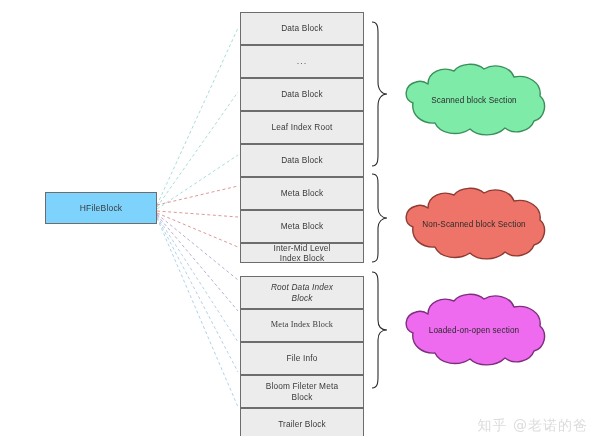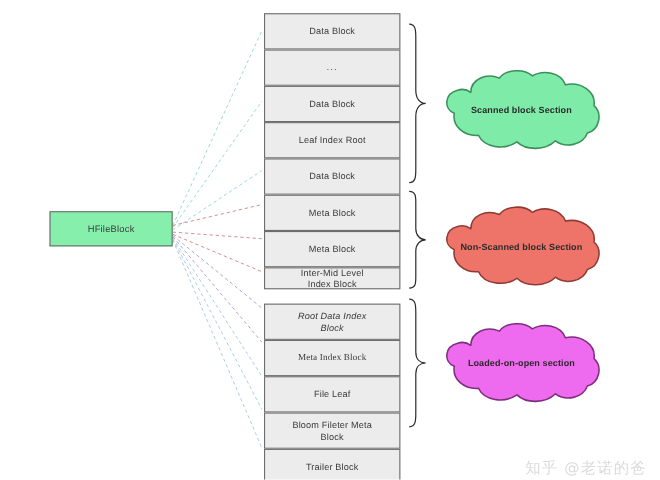--- a/index.html
+++ b/index.html
@@ -11,21 +11,21 @@
   }
   #stage{position:absolute;left:0;top:0;width:600px;height:436px;}
 
   
   #wires{position:absolute;left:0;top:0;width:600px;height:436px;pointer-events:none;}
 
   
   .srcbox{
     position:absolute;
     left:45px;top:192px;width:112px;height:32px;
-    background:#86efac;
+    background:#7dd3fc;
     border:1.6px solid #6d6d6d;
     display:flex;align-items:center;justify-content:center;
     box-sizing:border-box;
   }
   .srcbox span{font-size:8.5px;color:#3a3a3a;letter-spacing:.2px;}
 
   
   #stack{position:absolute;left:240px;top:12px;width:124px;}
   .blk{
     position:absolute;left:0;width:124px;
@@ -44,21 +44,21 @@
 
   
   .brace{position:absolute;pointer-events:none;}
 
   
   .cloud{position:absolute;}
   .cloud .lbl{
     position:absolute;left:0;top:0;width:100%;height:100%;
     display:flex;align-items:center;justify-content:center;
     font-size:8.2px;color:#2b2b2b;letter-spacing:.1px;
-    text-align:center;pointer-events:none;font-weight:bold;
+    text-align:center;pointer-events:none;
   }
 
   
   #wm{
     position:absolute;right:12px;bottom:1px;
     font-size:14px;color:#dcdcdc;
     letter-spacing:1px;white-space:nowrap;
     font-family:"DejaVu Sans",sans-serif;
   }
 </style>
@@ -112,21 +112,21 @@
     <div class="blk" style="top:231px;height:20px;">
         <span>Inter-Mid Level Index Block</span>
       </div>
     <div class="blk" style="top:264px;height:33px;font-style:italic;">
         <span>Root Data Index Block</span>
       </div>
     <div class="blk" style="top:297px;height:33px;font-family:Liberation Serif, serif;">
         <span>Meta Index Block</span>
       </div>
     <div class="blk" style="top:330px;height:33px;">
-        <span>File Leaf</span>
+        <span>File Info</span>
       </div>
     <div class="blk" style="top:363px;height:33px;">
         <span>Bloom Fileter Meta Block</span>
       </div>
     <div class="blk" style="top:396px;height:33px;">
         <span>Trailer Block</span>
       </div>
   </div>
 
   <svg class="brace" style="left:368px;top:20px;" width="22" height="148" viewBox="0 0 22 148">

